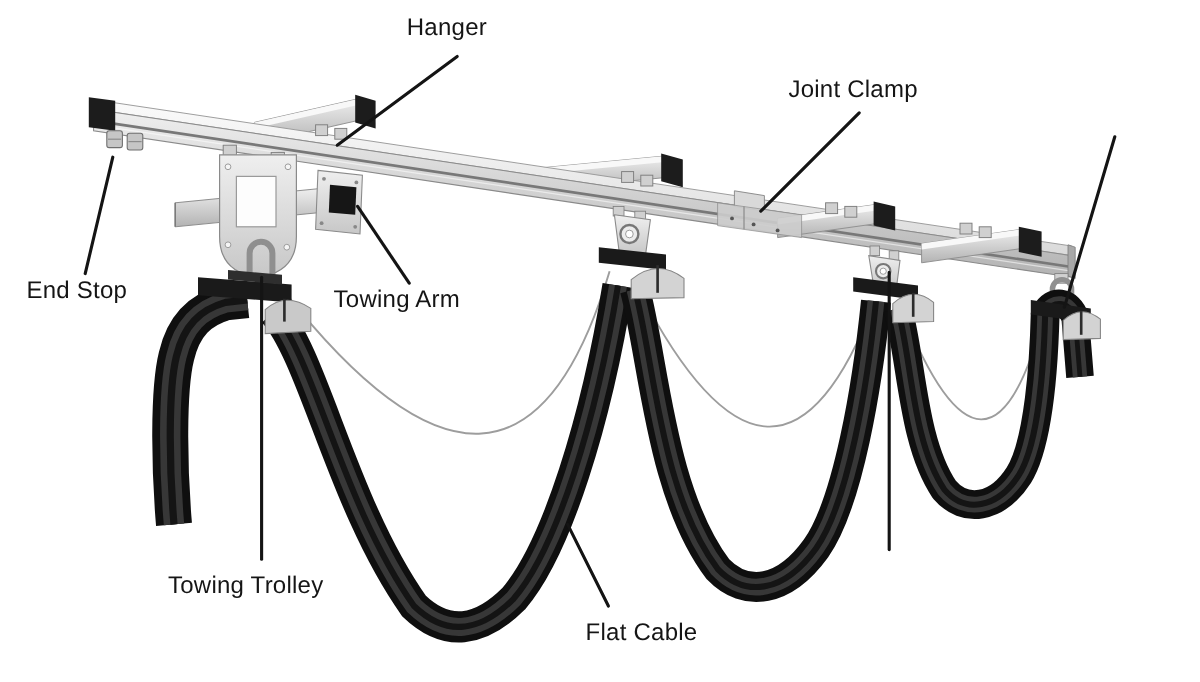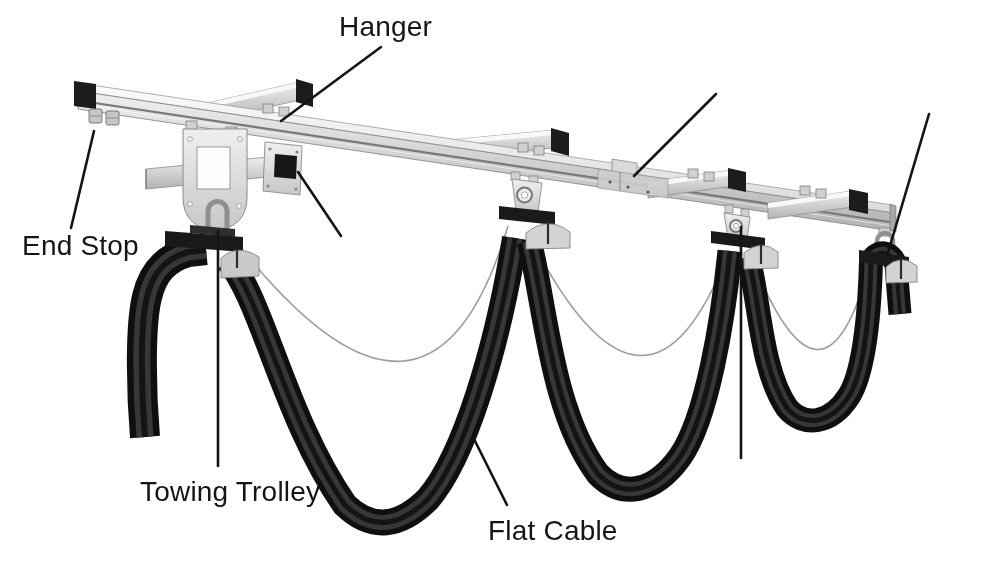--- a/index.html
+++ b/index.html
@@ -2,21 +2,21 @@
 <html><head>
 <meta charset="utf-8">
 <style>
   html,body{margin:0;padding:0;background:#fff;}
   #stage{
     position:relative;width:1000px;height:568px;background:#ffffff;
     overflow:hidden;font-family:"Liberation Sans", sans-serif;
   }
   #drawing{position:absolute;left:0;top:0;width:1000px;height:568px;}
   .lbl{
-    position:absolute;font-size:28px;line-height:1.1;color:#151515;
+    position:absolute;font-size:20px;line-height:1.1;color:#151515;
     white-space:nowrap;letter-spacing:.2px;
   }
   #lbl-hanger        {left:339px;top:12px;}
   #lbl-joint-clamp   {left:657px;top:64px;}
   #lbl-end-trolley   {left:868px;top:88px;}
   #lbl-end-stop      {left:22px; top:231px;}
   #lbl-towing-arm    {left:278px;top:239px;}
   #lbl-towing-trolley{left:140px;top:477px;}
   #lbl-flat-cable    {left:488px;top:516px;}
   #lbl-middle-trolley{left:710px;top:494px;}
@@ -206,16 +206,18 @@
       <line x1="716" y1="94" x2="634" y2="176"></line>
       <line x1="929" y1="114" x2="887" y2="256"></line>
       <line x1="341" y1="236" x2="298" y2="172"></line>
       <line x1="218" y1="231" x2="218" y2="466"></line>
       <line x1="473" y1="437" x2="507" y2="505"></line>
       <line x1="741" y1="227" x2="741" y2="458"></line>
     </g>
   </svg>
 
   <div class="lbl" id="lbl-hanger">Hanger</div>
+  <div class="lbl" id="lbl-joint-clamp">Joint Clamp</div>
   <div class="lbl" id="lbl-end-stop">End Stop</div>
+  <div class="lbl" id="lbl-towing-arm">Towing Arm</div>
   <div class="lbl" id="lbl-towing-trolley">Towing Trolley</div>
   <div class="lbl" id="lbl-flat-cable">Flat Cable</div>
 </div>
 
 </body></html>

